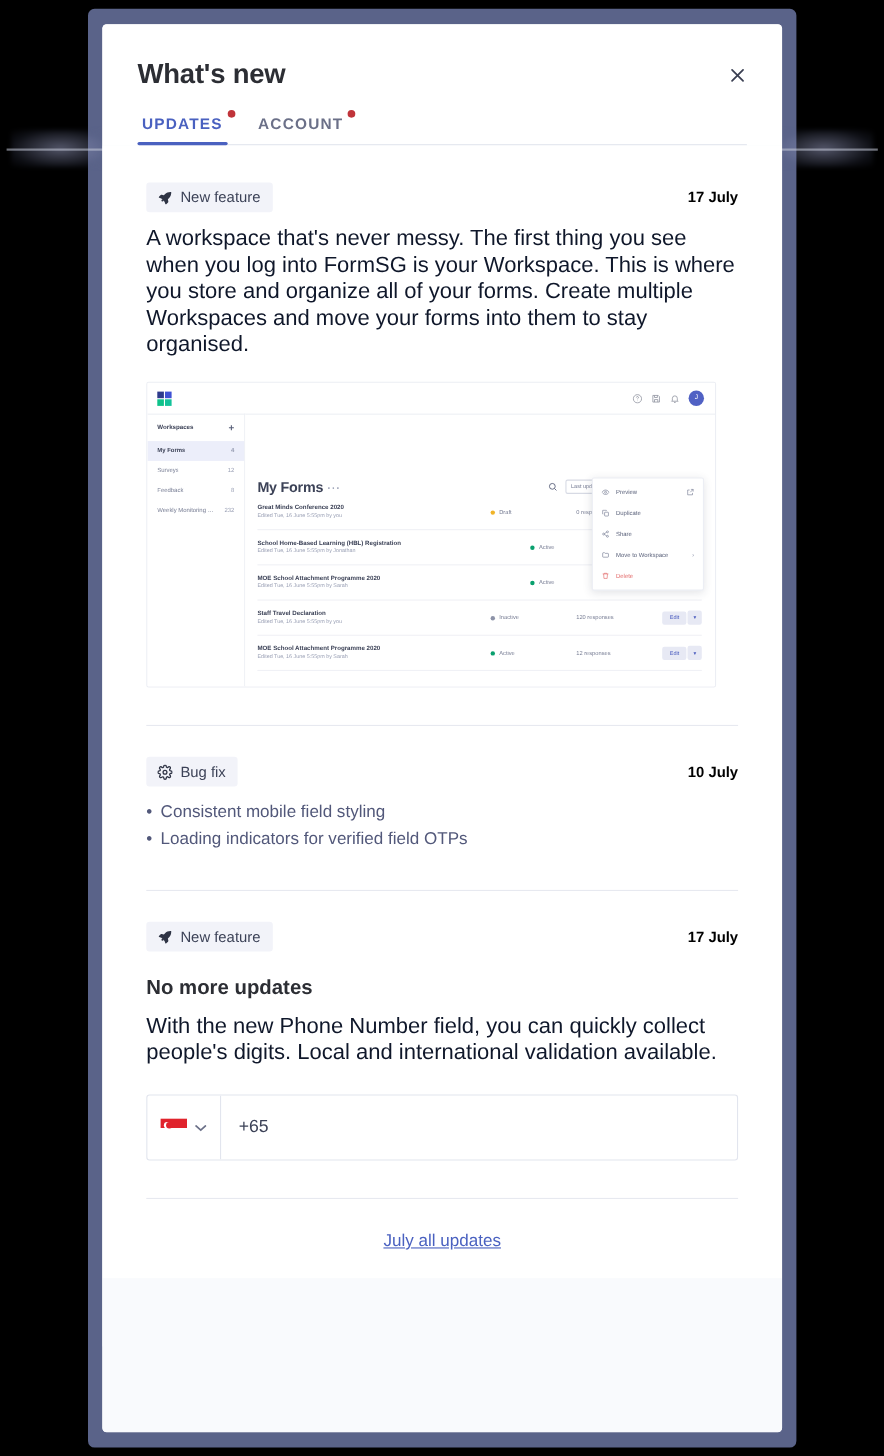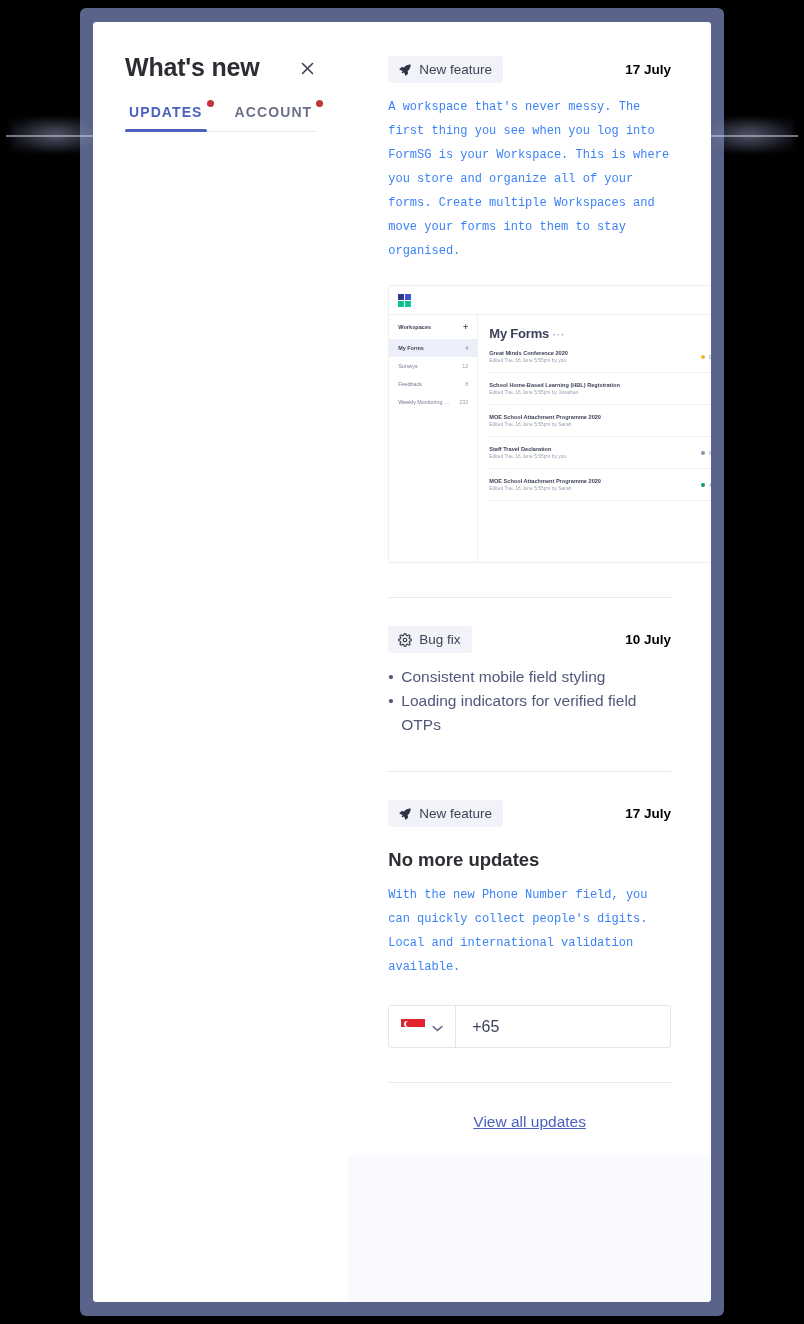--- a/index.html
+++ b/index.html
@@ -44,21 +44,21 @@
 
   
   .modal {
     position: absolute;
     left: 93px; top: 22px;
     width: 618px; height: 1280px;
     background: #ffffff;
     border-radius: 4px;
     overflow: hidden;
     display: flex;
-    flex-direction: row;
+    flex-direction: column;
   }
 
   .modal-header {
     padding: 30px 32px 0 32px;
     background: #fff;
     flex: 0 0 auto;
     position: relative;
   }
   .modal-title {
     font-size: 25px;
@@ -147,24 +147,23 @@
   }
 
   .section-title {
     margin-top: 22px;
     font-size: 18.5px;
     font-weight: bold;
     color: #2c2e34;
   }
   .section-text {
     margin-top: 12px;
-    font-size: 12px;
+    font-size: 20px;
     line-height: 24px;
-    color: #3b82f6;
-    font-family: Liberation Mono, monospace;
+    color: #0f172a;
   }
   .bullets {
     margin-top: 12px;
     font-size: 15.5px;
     line-height: 24px;
     color: #52587a;
     list-style: none;
   }
   .bullets li { position: relative; padding-left: 13px; }
   .bullets li::before {
@@ -231,21 +230,21 @@
   .ss-ws .nm { white-space: nowrap; overflow: hidden; text-overflow: ellipsis; max-width: 52px; }
 
   .ss-content {
     flex: 1;
     border-top: 1px solid #edeff4;
     padding: 11px 12px 0 11px;
     position: relative;
     background: #fff;
   }
   .ss-head-row {
-    display: flex; align-items: flex-end; justify-content: space-between;
+    display: flex; align-items: center; justify-content: space-between; margin-top: 47px;
   }
   .ss-h1 { font-size: 13px; font-weight: bold; color: #3c4257; letter-spacing: -.2px; }
   .ss-h1 .dots { color: #9aa0b5; font-weight: normal; margin-left: 3px; }
   .ss-ctrls { display: flex; align-items: center; gap: 7px; }
   .ss-search { width: 9px; height: 9px; color: #5a617a; }
   .ss-sel {
     border: 1px solid #d7dae4;
     border-radius: 2px;
     width: 62px; height: 13px;
     display: flex; align-items: center; justify-content: space-between;
@@ -303,21 +302,21 @@
   }
   .ss-mi .mi-ic { width: 7px; height: 7px; flex: 0 0 auto; color: #767c93; }
   .ss-mi .mi-label { flex: 1; }
   .ss-mi .mi-right { font-size: 6px; color: #9aa0b5; }
   .ss-mi.danger, .ss-mi.danger .mi-ic { color: #e36a6a; }
 
   
   .phone {
     margin-top: 26px;
     display: flex;
-    height: 43px;
+    height: 60px;
     border: 1px solid #e2e5ee;
     border-radius: 3px;
     overflow: hidden;
     background: #fff;
   }
   .phone-cc {
     width: 67px;
     display: flex; align-items: center; justify-content: center;
     gap: 7px;
     border-right: 1px solid #e2e5ee;
@@ -688,18 +687,18 @@
                   <path d="M1.2 1.6 5.5 5.4 9.8 1.6"></path>
                 </svg>
             </span>
           </div>
           <div class="phone-val">+65</div>
         </div>
       </div>
     </div>
 
     <div class="footer-link-wrap">
-      <span class="footer-link">View all updates</span>
+      <span class="footer-link">July all updates</span>
     </div>
     <div class="footer-band"></div>
 
   </div>
 </div>
 
 </body></html>

